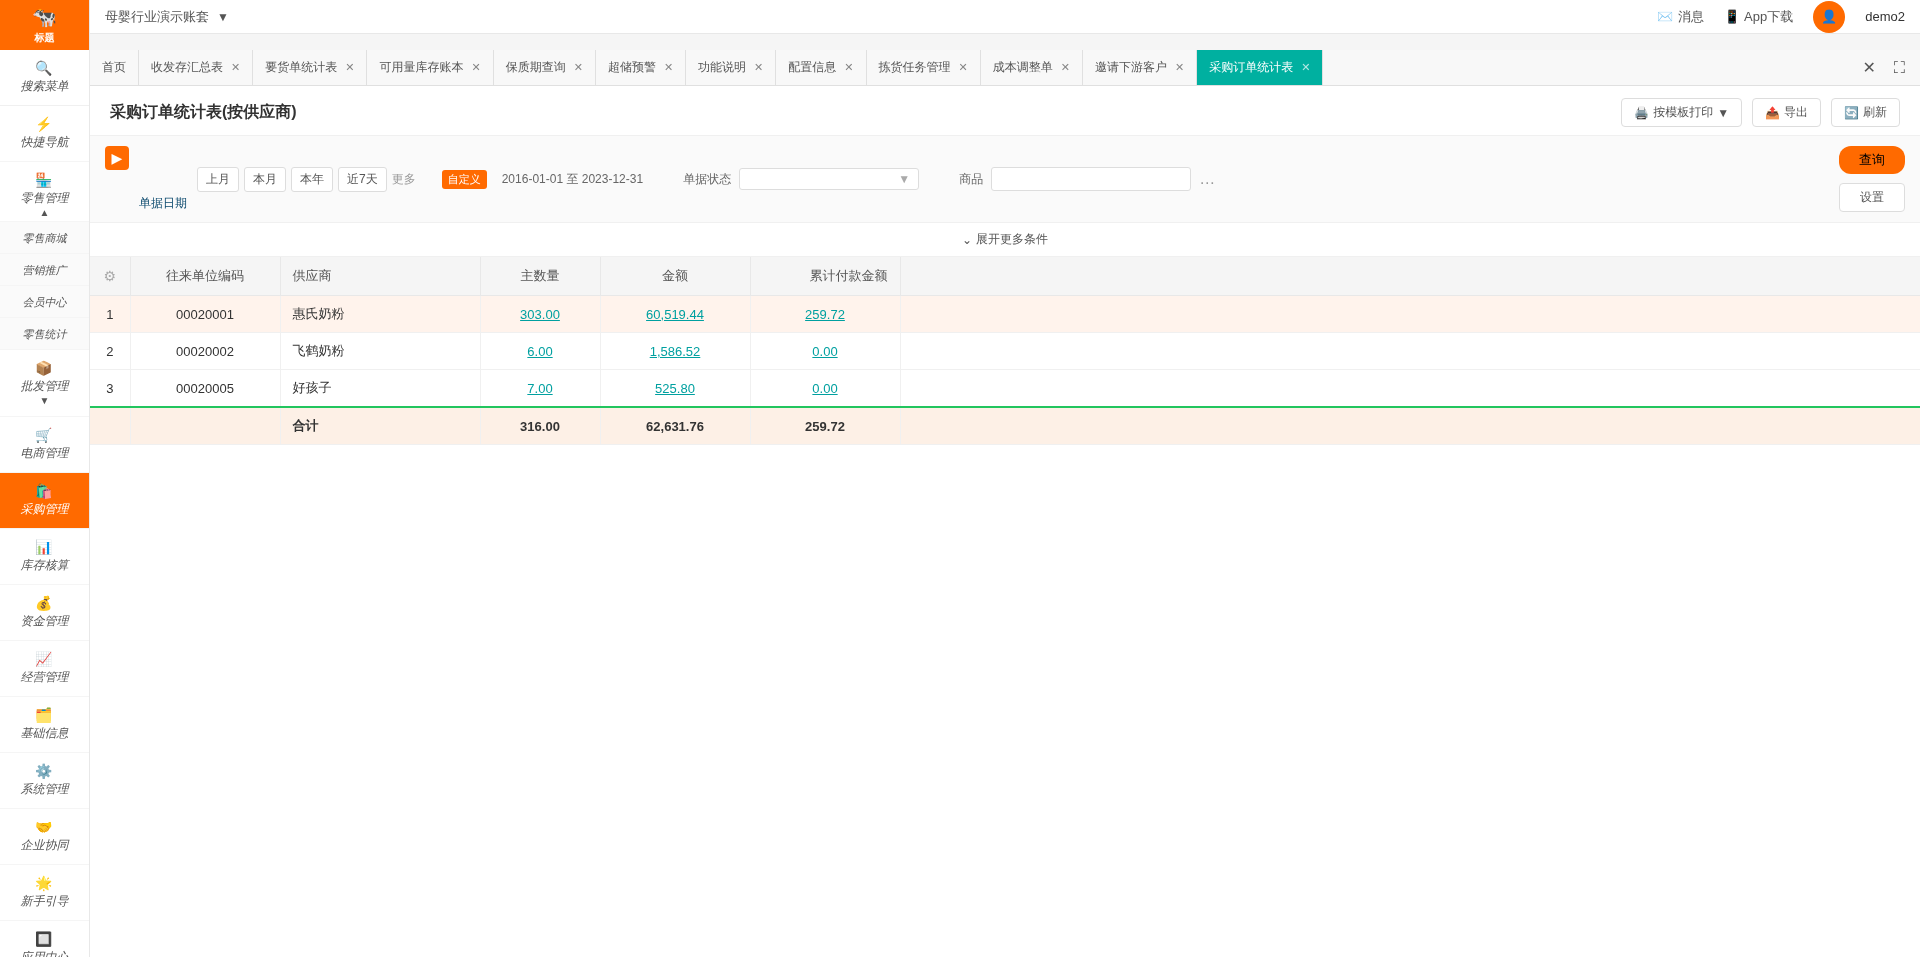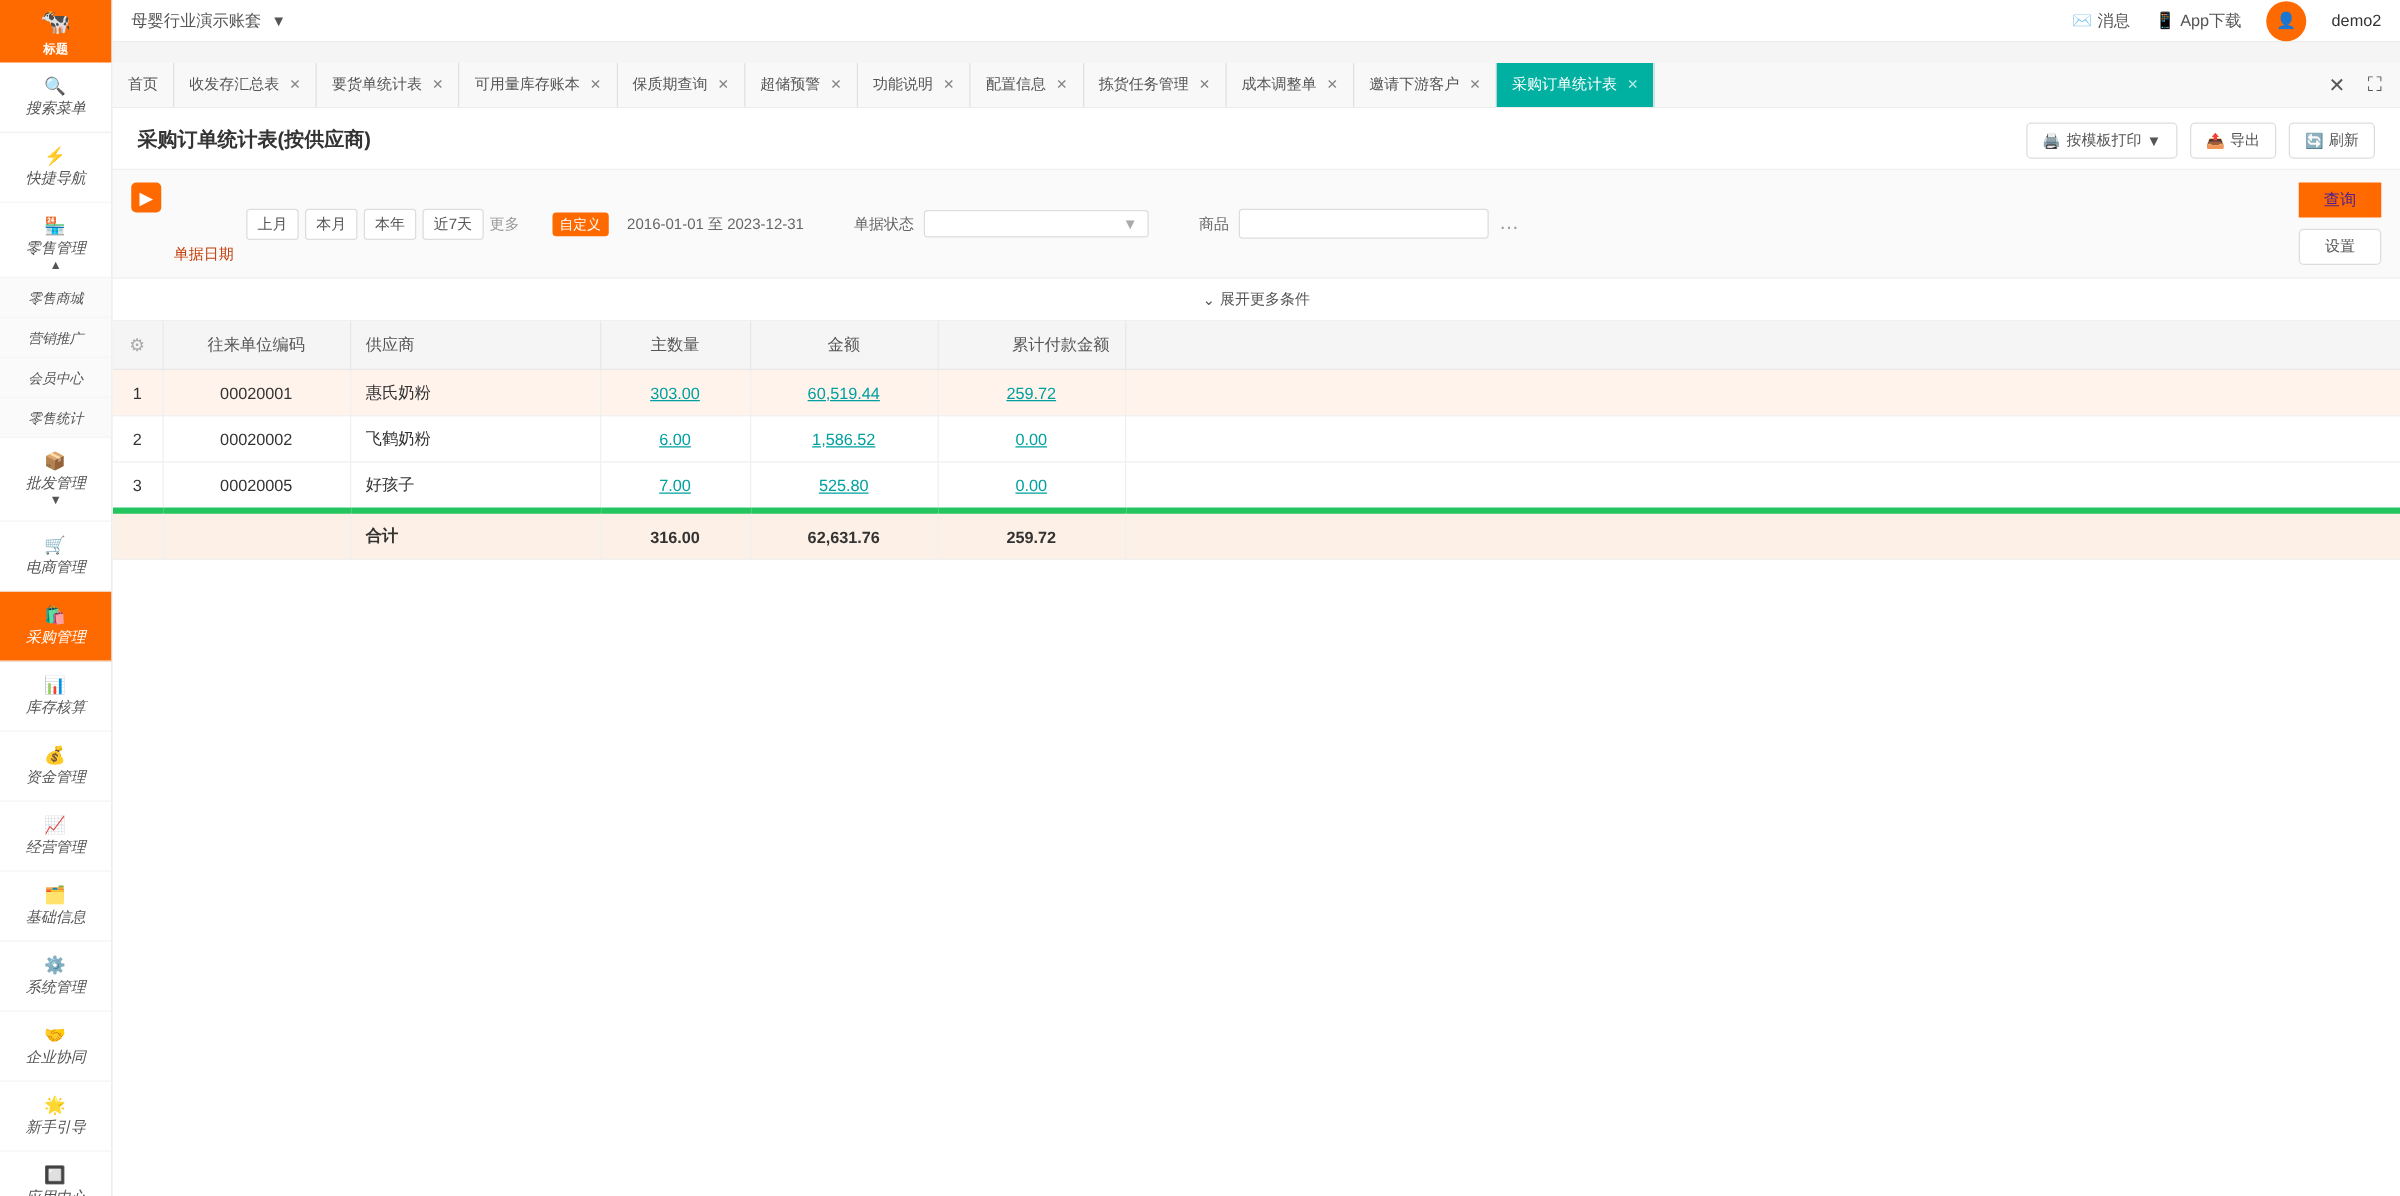--- a/index.html
+++ b/index.html
@@ -38,30 +38,30 @@
     .main-content { position: fixed; left: 90px; top: 86px; right: 0; bottom: 0; background: #fff; overflow-y: auto; }
 
     
     .page-header { padding: 12px 20px 8px; border-bottom: 1px solid #f0f0f0; display: flex; align-items: center; justify-content: space-between; }
     .page-title { font-size: 16px; font-weight: bold; color: #333; }
     .page-actions { display: flex; align-items: center; gap: 10px; }
     .btn-print { display: flex; align-items: center; gap: 4px; padding: 5px 12px; border: 1px solid #ddd; border-radius: 4px; background: #fff; color: #555; font-size: 12px; cursor: pointer; }
     .btn-export { display: flex; align-items: center; gap: 4px; padding: 5px 12px; border: 1px solid #ddd; border-radius: 4px; background: #fff; color: #555; font-size: 12px; cursor: pointer; }
     .btn-refresh { display: flex; align-items: center; gap: 4px; padding: 5px 12px; border: 1px solid #ddd; border-radius: 4px; background: #fff; color: #555; font-size: 12px; cursor: pointer; }
     .filter-toggle { width: 24px; height: 24px; background: #ff6a00; border-radius: 4px; display: flex; align-items: center; justify-content: center; color: #fff; cursor: pointer; font-size: 14px; flex-shrink: 0; }
-    .filter-label { font-size: 12px; color: #c2410c; flex-shrink: 0; margin-top: 48px; }
+    .filter-label { font-size: 12px; color: #0c4a6e; flex-shrink: 0; margin-top: 48px; }
     .filter-date-btns { display: flex; gap: 5px; align-items: center; }
     .date-btn { padding: 3px 8px; border: 1px solid #ddd; border-radius: 3px; background: #fff; font-size: 12px; cursor: pointer; color: #555; }
     .date-tag { padding: 2px 6px; border-radius: 3px; background: #ff6a00; color: #fff; font-size: 11px; margin-left: 16px; }
     .date-more { color: #999; font-size: 12px; cursor: pointer; }
     .date-range { font-size: 12px; color: #666; margin-left: 5px; }
     .filter-field-label { font-size: 12px; color: #666; white-space: nowrap; }
     .filter-input { padding: 4px 8px; border: 1px solid #ddd; border-radius: 3px; font-size: 12px; background: #fff; min-width: 120px; }
     .filter-dots { color: #999; cursor: pointer; font-size: 16px; }
-    .btn-query { padding: 5px 20px; background: #ff6a00; color: #4c1d95; border: none; border-radius: 0; font-size: 13px; cursor: pointer; }
+    .btn-query { padding: 5px 20px; background: #ff6a00; color: #000000; border: none; border-radius: 12px; font-size: 13px; cursor: pointer; }
     .btn-settings { padding: 5px 15px; background: #fff; color: #555; border: 1px solid #ddd; border-radius: 4px; font-size: 12px; cursor: pointer; margin-top: 4px; }
 
     .expand-more { display: flex; align-items: center; justify-content: center; padding: 8px 0; cursor: pointer; color: #555; font-size: 12px; gap: 4px; border-bottom: 1px solid #f0f0f0; }
 
     
     .table-container { padding: 0 0; }
     table { width: 100%; border-collapse: collapse; }
     thead tr { background: #f5f5f5; }
     th { padding: 10px 12px; text-align: center; font-size: 13px; color: #555; font-weight: normal; border-bottom: 1px solid #e8e8e8; border-right: 1px solid #e8e8e8; white-space: nowrap; }
     th:last-child { border-right: none; }
@@ -70,21 +70,21 @@
     tr.row-highlight { background: #fff3ec; }
     .link-text { color: #00a0a0; text-decoration: underline; cursor: pointer; }
     .col-code { width: 150px; }
     .col-supplier { width: 200px; text-align: left; }
     .col-qty { width: 120px; }
     .col-amount { width: 150px; }
     .col-paid { width: 150px; text-align: right; }
     td.text-left { text-align: left; }
 
     .footer-row { background: #fdf0e6; }
-    .footer-row td { font-weight: bold; color: #333; border-top: 5px solid #22c55e; }
+    .footer-row td { font-weight: bold; color: #333; border-top: 2px solid #22c55e; }
 
     .settings-col { width: 40px; }
     .settings-icon { color: #aaa; cursor: pointer; font-size: 14px; }
 
     
     ::-webkit-scrollbar { width: 6px; height: 6px; }
     ::-webkit-scrollbar-thumb { background: #ccc; border-radius: 3px; }
   </style>
 </head>
 <body>

